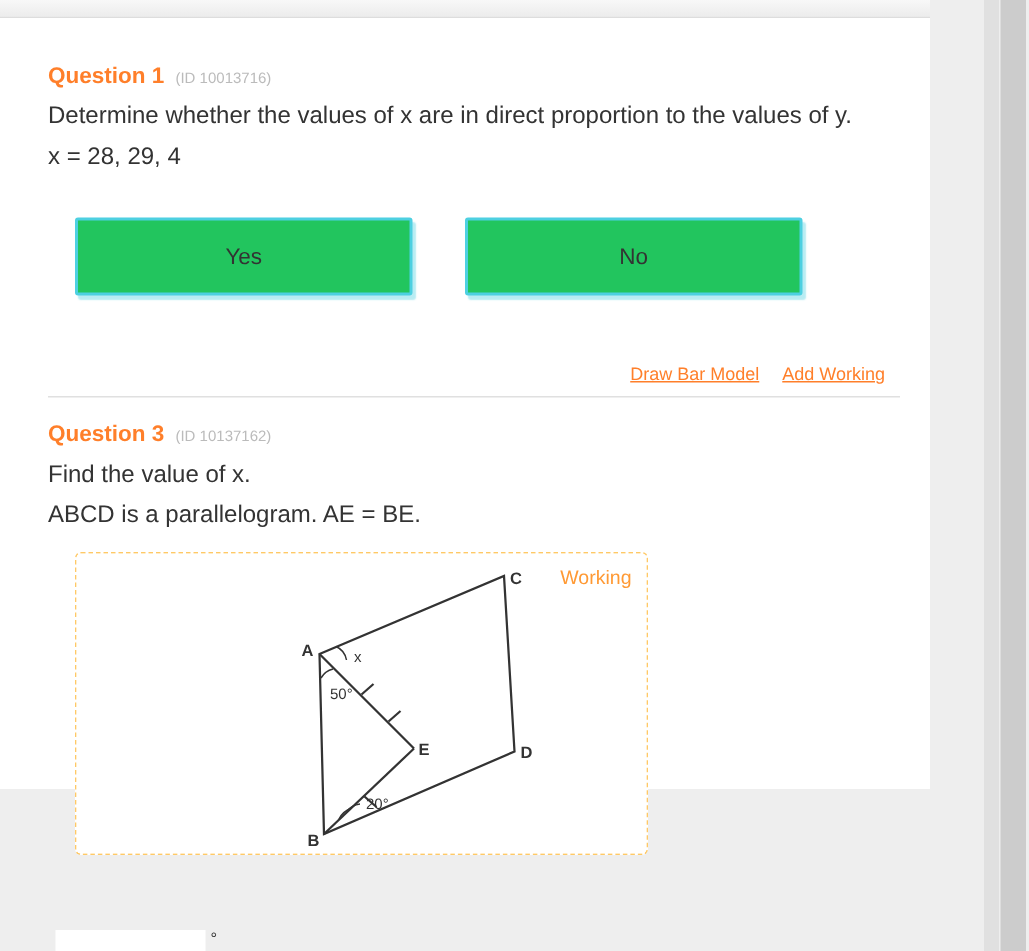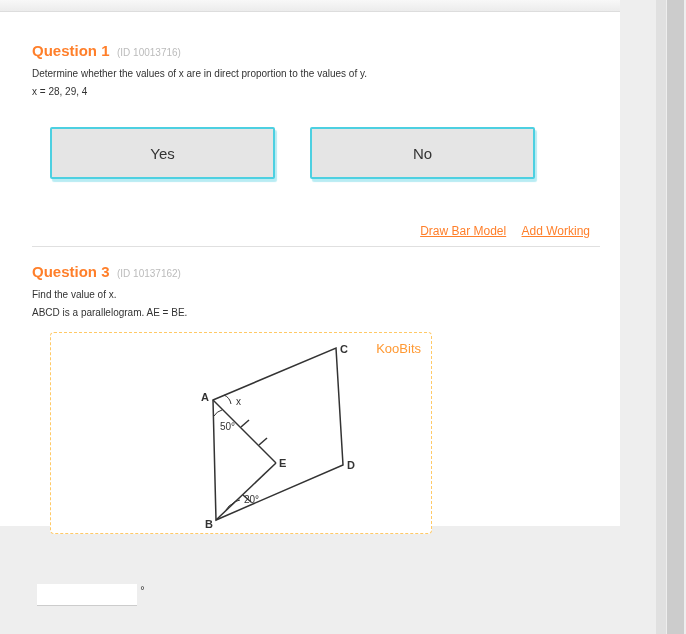--- a/index.html
+++ b/index.html
@@ -35,34 +35,34 @@
       font-weight: bold;
       font-size: 15px;
     }
     .question-id {
       color: #bbb;
       font-size: 10px;
       margin-left: 3px;
     }
     .question-text {
       color: #333;
-      font-size: 10px;
+      font-size: 16px;
       line-height: 1.5;
       margin-bottom: 3px;
     }
     .answer-buttons {
       display: flex;
       gap: 35px;
       margin-top: 28px;
       margin-left: 18px;
     }
     .answer-btn {
       width: 225px;
       height: 52px;
-      background: #e5e5e5;
+      background: #22c55e;
       border: 2px solid #4dd0e1;
       border-radius: 2px;
       box-shadow: 2px 3px 1px rgba(77, 208, 225, 0.4);
       display: flex;
       align-items: center;
       justify-content: center;
       font-size: 15px;
       color: #333;
       cursor: pointer;
     }
@@ -178,21 +178,21 @@
     <hr class="divider">
 
     <div class="question-header">
       <span class="question-label">Question 3</span>
       <span class="question-id">(ID 10137162)</span>
     </div>
     <div class="question-text">Find the value of x.</div>
     <div class="question-text">ABCD is a parallelogram. AE = BE.</div>
 
     <div class="diagram-box">
-      <span class="koobits-label">KooBits</span>
+      <span class="koobits-label">Working</span>
       <svg class="geo-svg" width="210" height="195">
 
         <polygon points="62,62 185,10 192,127 65,182" fill="none" stroke="#333" stroke-width="1.5"></polygon>
 
         <line x1="62" y1="62" x2="125" y2="125" stroke="#333" stroke-width="1.5"></line>
         <line x1="65" y1="182" x2="125" y2="125" stroke="#333" stroke-width="1.5"></line>
 
         <line x1="90" y1="89" x2="98" y2="82" stroke="#333" stroke-width="1.5"></line>
         <line x1="108" y1="107" x2="116" y2="100" stroke="#333" stroke-width="1.5"></line>
         <line x1="92" y1="157" x2="100" y2="164" stroke="#333" stroke-width="1.5"></line>

